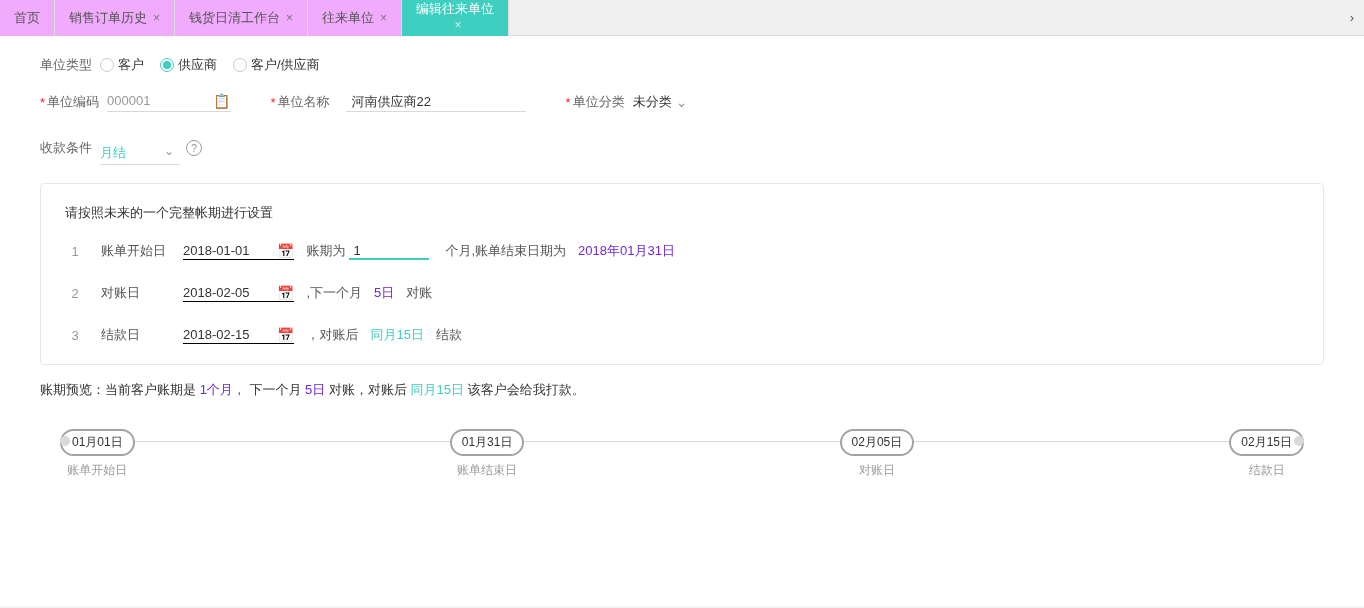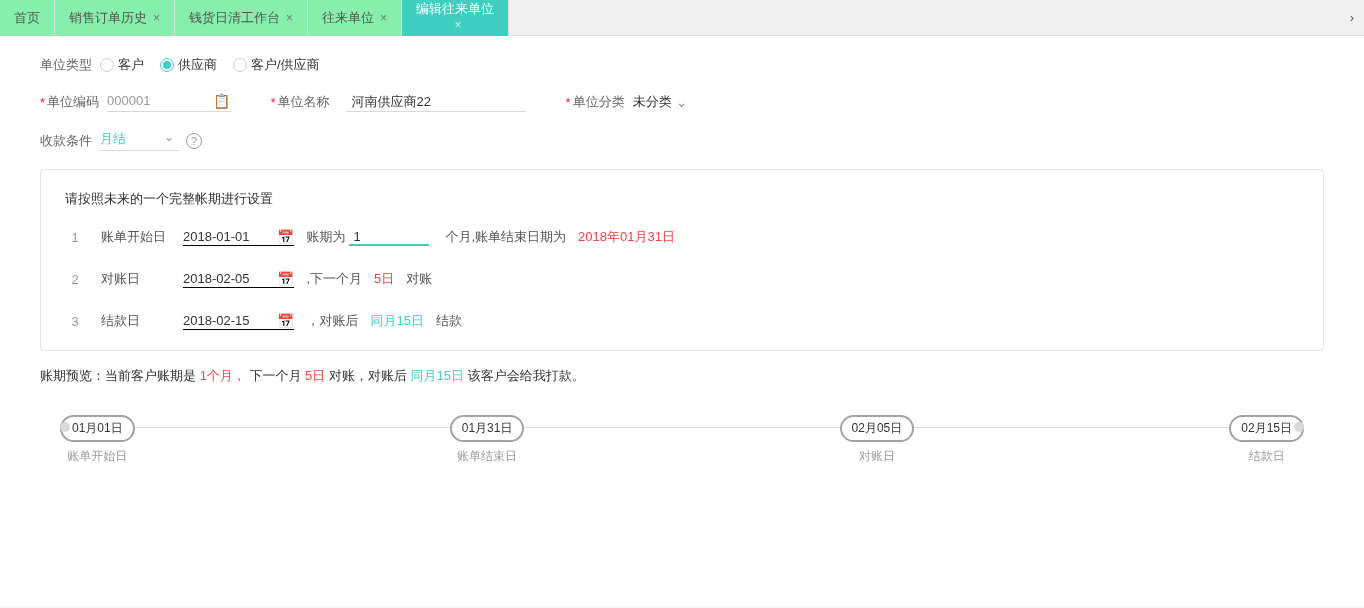--- a/index.html
+++ b/index.html
@@ -16,21 +16,21 @@
     }
     .tab {
       display: flex;
       align-items: center;
       padding: 0 14px;
       height: 36px;
       cursor: pointer;
       font-size: 13px;
       color: #555;
       border-right: 1px solid #ddd;
-      background: #86efac;
+      background: #f0abfc;
       white-space: nowrap;
     }
     .tab.active {
       background: #3ecfc0;
       color: #fff;
       flex-direction: column;
     }
     .tab .close-icon {
       margin-left: 6px;
       font-size: 12px;
@@ -134,20 +134,21 @@
       cursor: pointer;
     }
 
     
     .select-wrap {
       display: flex;
       align-items: flex-start;
       border-bottom: 1px solid #d9d9d9;
       padding-bottom: 2px;
       cursor: pointer;
+      margin-top: 14px;
     }
     .select-wrap .select-value {
       color: #3ecfc0;
       font-size: 13px;
       min-width: 60px;
     }
     .select-wrap .dropdown-arrow {
       color: #999;
       margin-left: 4px;
       font-size: 12px;
@@ -245,21 +246,21 @@
       border: none;
       border-bottom: 2px solid #3ecfc0;
       outline: none;
       font-size: 13px;
       color: #333;
       width: 80px;
       padding: 0 4px;
       margin: 0 4px;
     }
     .text-orange {
-      color: #ef4444;
+      color: #6d28d9;
     }
     .text-teal {
       color: #3ecfc0;
     }
 
     
     .preview-text {
       font-size: 13px;
       color: #333;
       margin-bottom: 20px;

